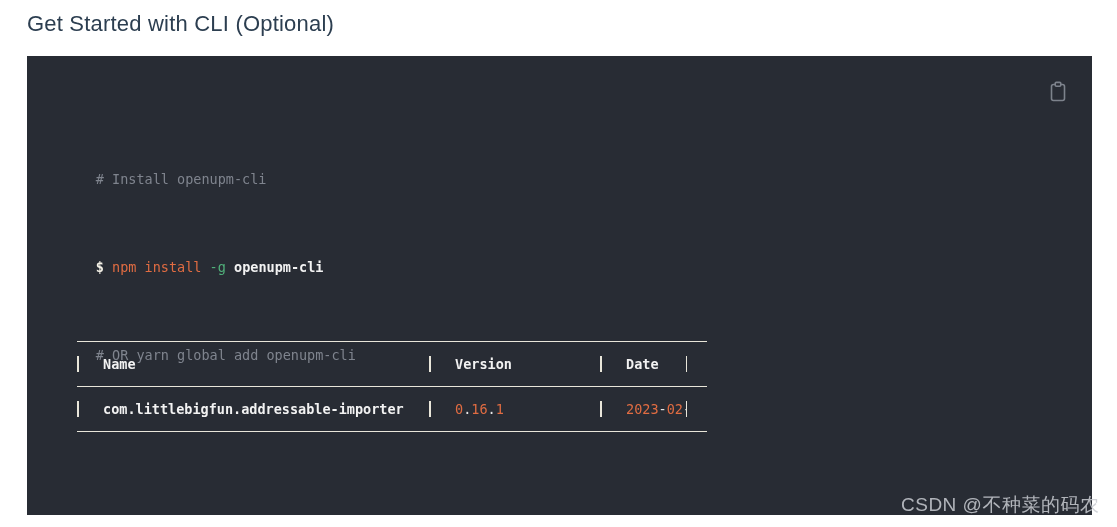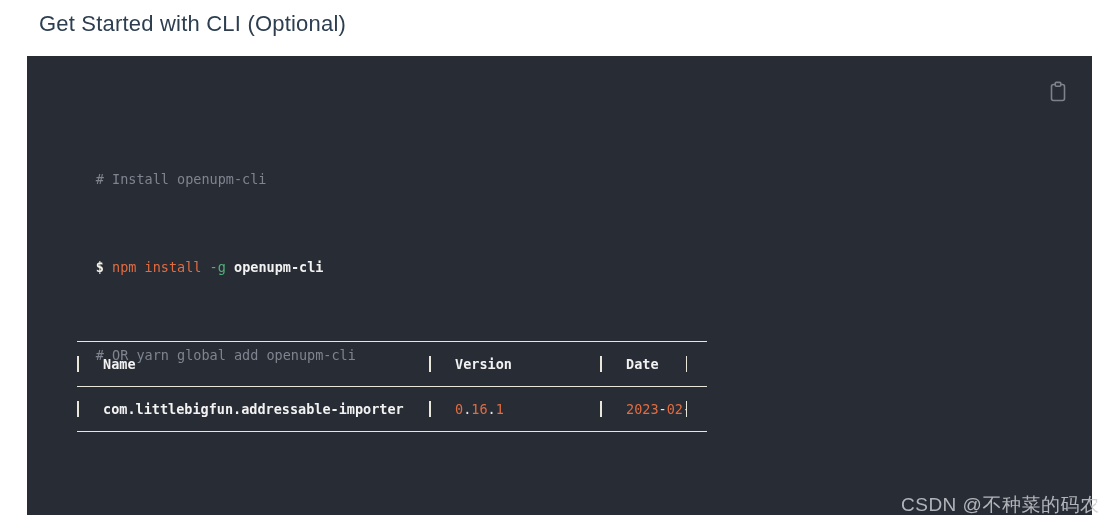--- a/index.html
+++ b/index.html
@@ -10,21 +10,21 @@
     width: 1117px;
     height: 527px;
     background: #ffffff;
     font-family: "Liberation Sans", sans-serif;
     overflow: hidden;
     position: relative;
   }
 
   #page-title {
     position: absolute;
-    left: 39px;
+    left: 27px;
     top: 9px;
     font-size: 22px;
     font-weight: 400;
     color: #2c3e50;
     letter-spacing: 0.2px;
     line-height: 30px;
     white-space: nowrap;
   }
 
   #code-block {

